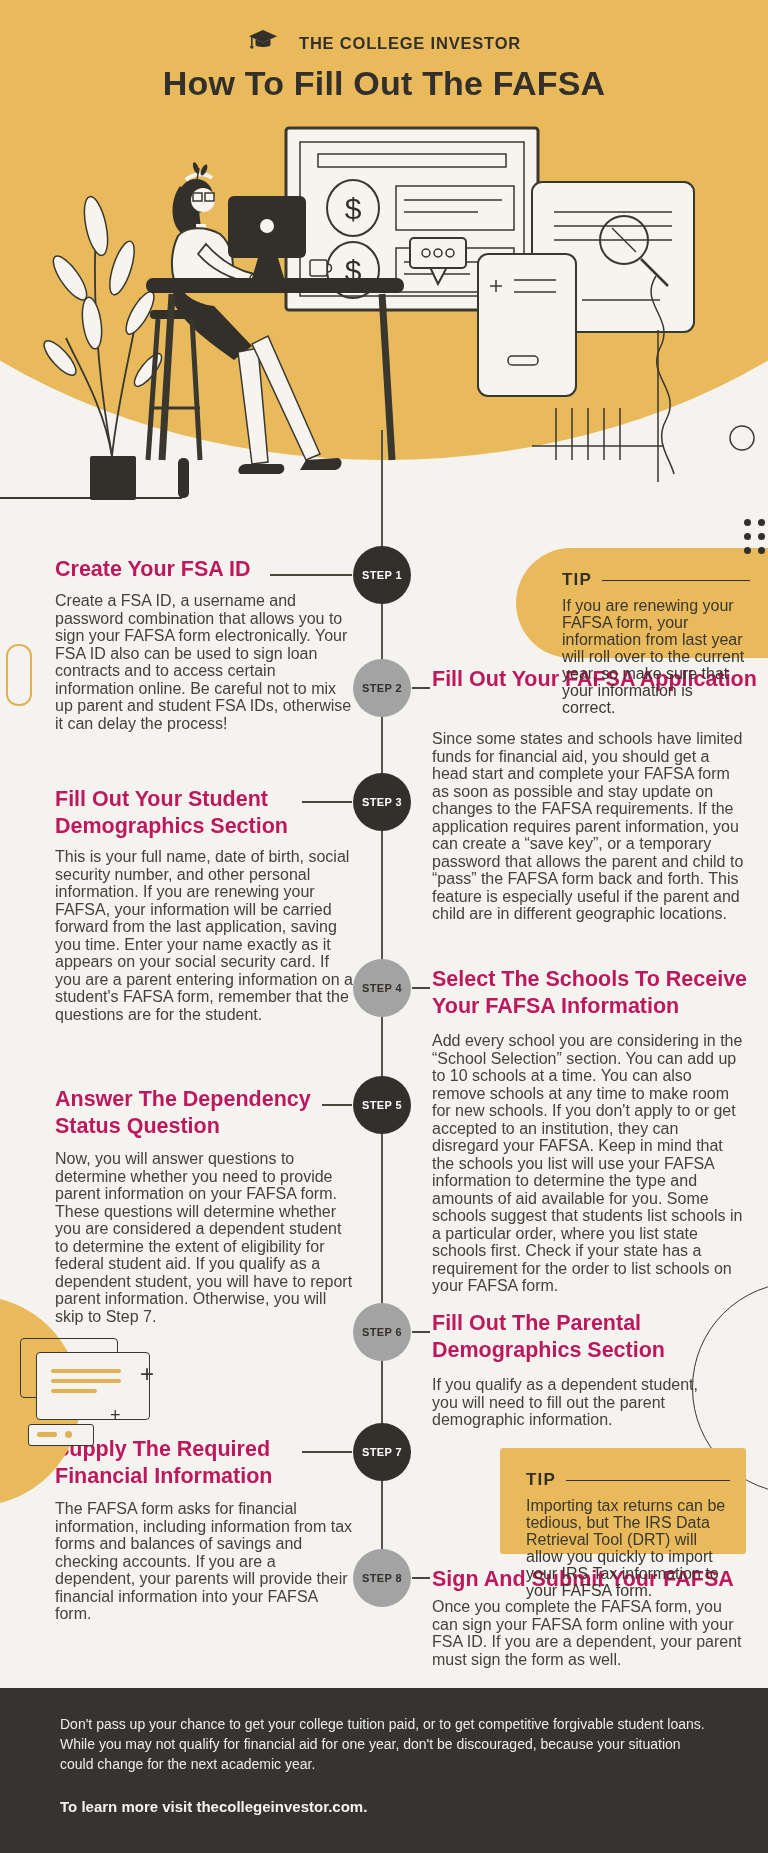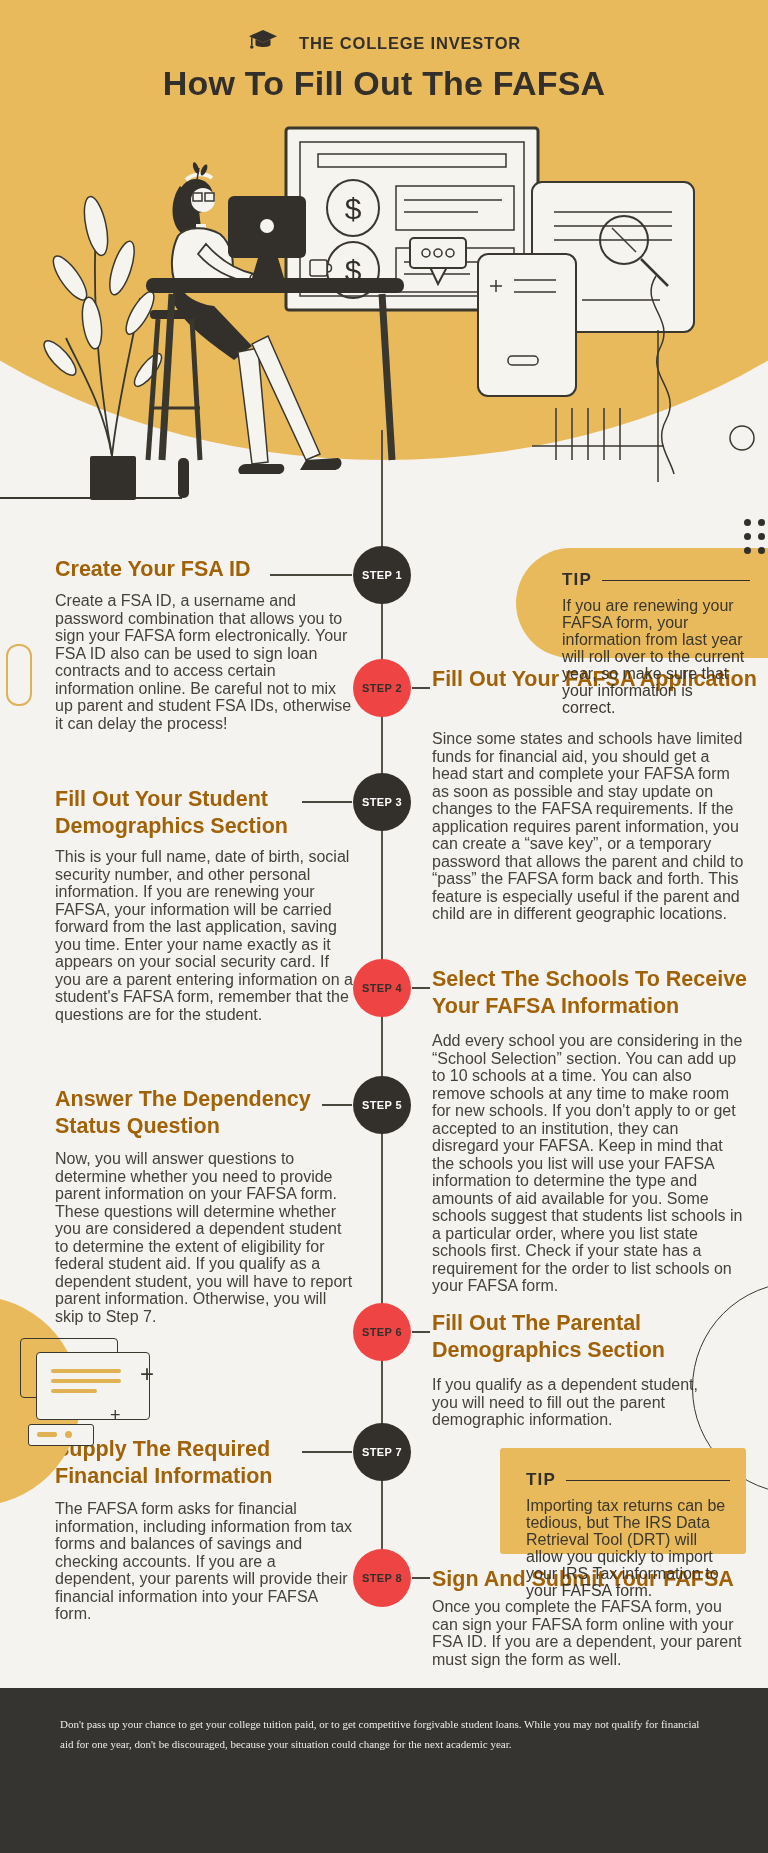--- a/index.html
+++ b/index.html
@@ -13,23 +13,23 @@
          align-items:center;gap:20px;}
   .brand-text{font-size:16.5px;font-weight:bold;letter-spacing:.8px;color:#33302b;}
   .page-title{position:absolute;top:64px;left:0;right:0;text-align:center;
               font-size:34px;font-weight:bold;color:#33302b;letter-spacing:.2px;}
   
   .tl-line{position:absolute;left:381px;top:430px;width:2px;height:1148px;background:#57534b;}
   .badge{position:absolute;left:353px;width:58px;height:58px;border-radius:50%;
          display:flex;align-items:center;justify-content:center;
          font-size:11px;font-weight:bold;letter-spacing:.4px;}
   .badge.dark{background:#33302b;color:#ffffff;}
-  .badge.gold{background:#ef4444;color:#33302b;}
+  .badge.gold{background:#a3a3a3;color:#33302b;}
   .connector{position:absolute;height:2px;background:#4a473f;}
-  .step-title{position:absolute;font-size:21.5px;font-weight:bold;line-height:27px;color:#a16207;}
+  .step-title{position:absolute;font-size:21.5px;font-weight:bold;line-height:27px;color:#be185d;}
   .step-body{position:absolute;font-size:16px;line-height:17.5px;color:#45423c;}
   .col-l{left:55px;width:298px;}
   .col-r{left:432px;width:334px;}
   
   .tip{background:#e9ba5c;}
   .tip-row{display:flex;align-items:center;gap:10px;}
   .tip-label{font-size:17px;font-weight:bold;letter-spacing:1.2px;color:#33302b;}
   .tip-rule{flex:1;height:1px;background:#33302b;}
   .tip-body{margin-top:7px;font-size:16px;line-height:17px;color:#3a372e;}
   #tip1{left:516px;top:548px;width:252px;height:110px;border-radius:72px 0 0 72px;
@@ -51,21 +51,21 @@
   .card-front{position:absolute;left:36px;top:1352px;width:112px;height:66px;
               border:1.5px solid #3a372f;border-radius:4px;background:#f5f3ef;}
   .yline{position:absolute;background:#e0b254;border-radius:2px;height:4px;}
   .plus{position:absolute;color:#3a372f;font-size:24px;font-weight:normal;line-height:1;}
   .card-small{position:absolute;left:28px;top:1424px;width:64px;height:20px;
               border:1.5px solid #3a372f;border-radius:3px;background:#f5f3ef;}
   .ydot{position:absolute;width:7px;height:7px;border-radius:50%;background:#e0b254;}
   
   .footer{position:absolute;left:0;top:1688px;width:768px;height:165px;background:#363430;}
   .footer-body{position:absolute;left:60px;top:26px;width:655px;
-               font-size:11px;line-height:20px;color:#edecea;font-family:Liberation Serif, serif;}
+               font-size:14px;line-height:20px;color:#edecea;}
   .footer-cta{position:absolute;left:60px;top:110px;width:655px;
               font-size:15px;font-weight:bold;color:#f4f3f1;}
   svg text{font-family:"Liberation Sans",sans-serif;}
 </style>
 </head>
 <body>
 
 <div class="page">
 
   <div class="hero-blob"></div>
@@ -288,15 +288,16 @@
   </div>
   <div class="plus" style="left:140px;top:1362px;">+</div>
   <div class="plus" style="left:110px;top:1406px;font-size:18px;">+</div>
   <div class="card-small">
     <div class="yline" style="left:8px;top:7px;width:20px;height:5px;"></div>
     <div class="ydot" style="left:36px;top:6px;"></div>
   </div>
 
   <div class="footer">
     <div class="footer-body">Don't pass up your chance to get your college tuition paid, or to get competitive forgivable student loans. While you may not qualify for financial aid for one year, don't be discouraged, because your situation could change for the next academic year.</div>
+    <div class="footer-cta">To learn more visit thecollegeinvestor.com.</div>
   </div>
 
 </div>
 
 </body></html>

